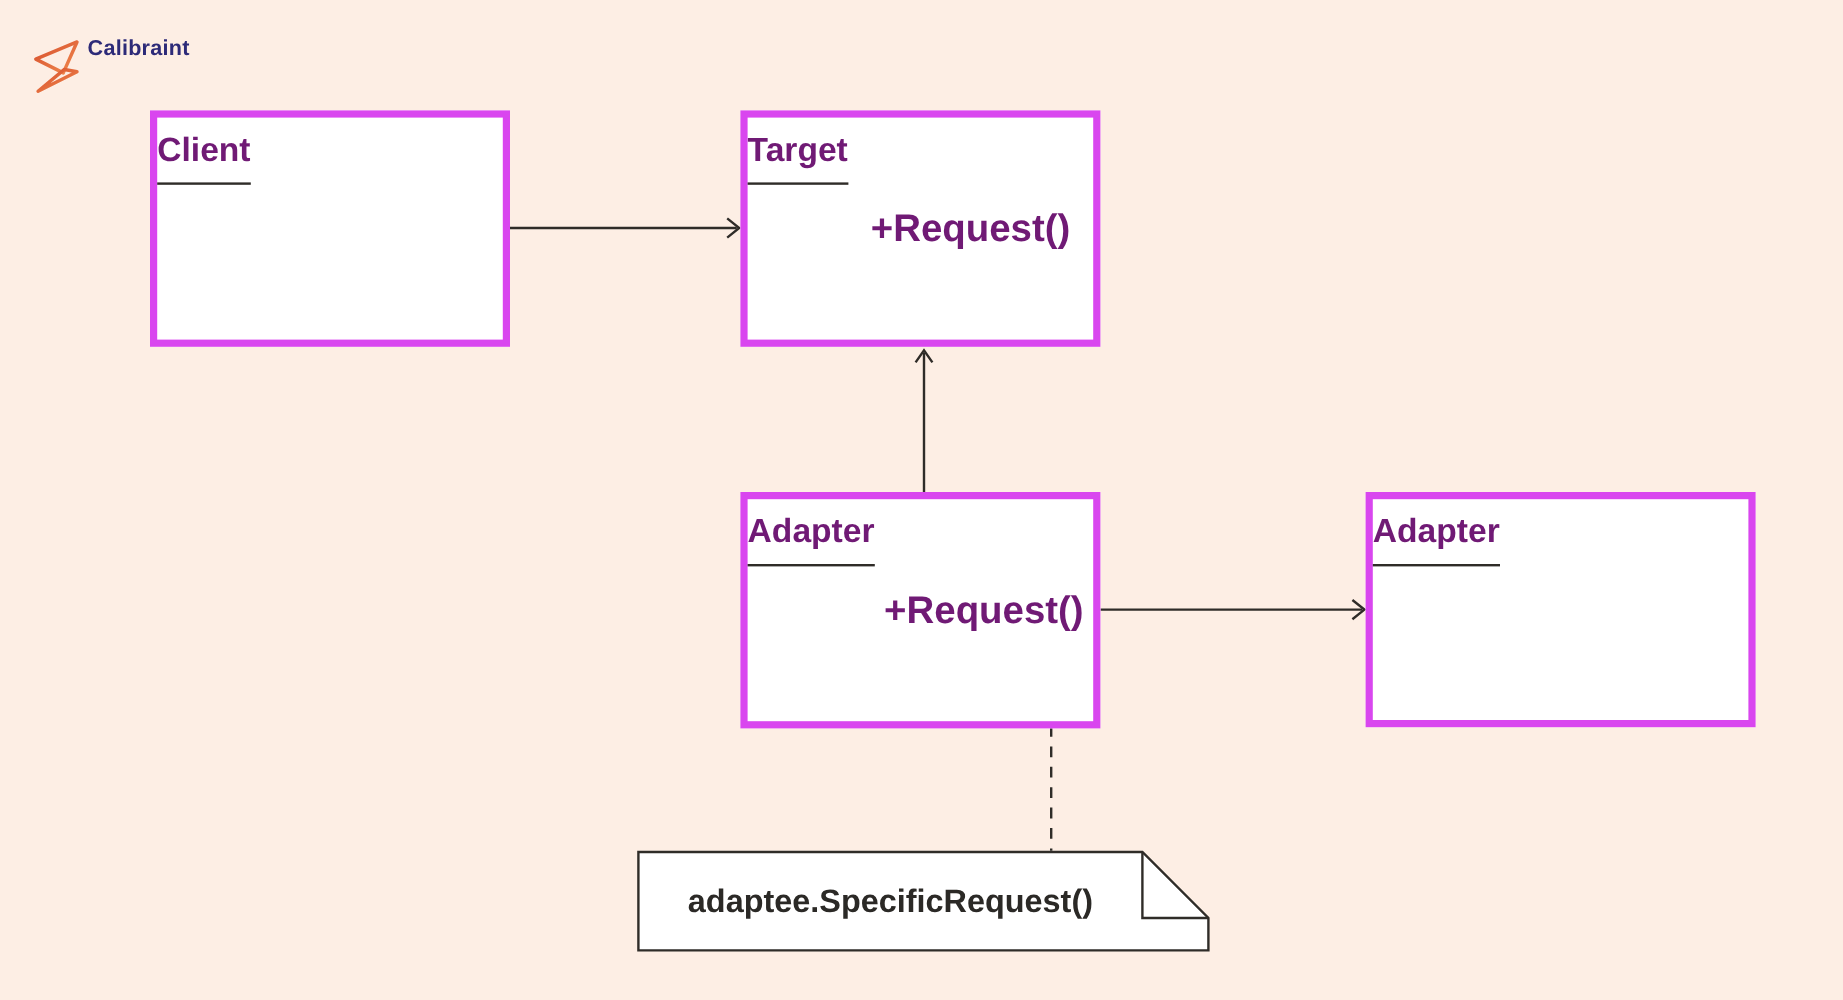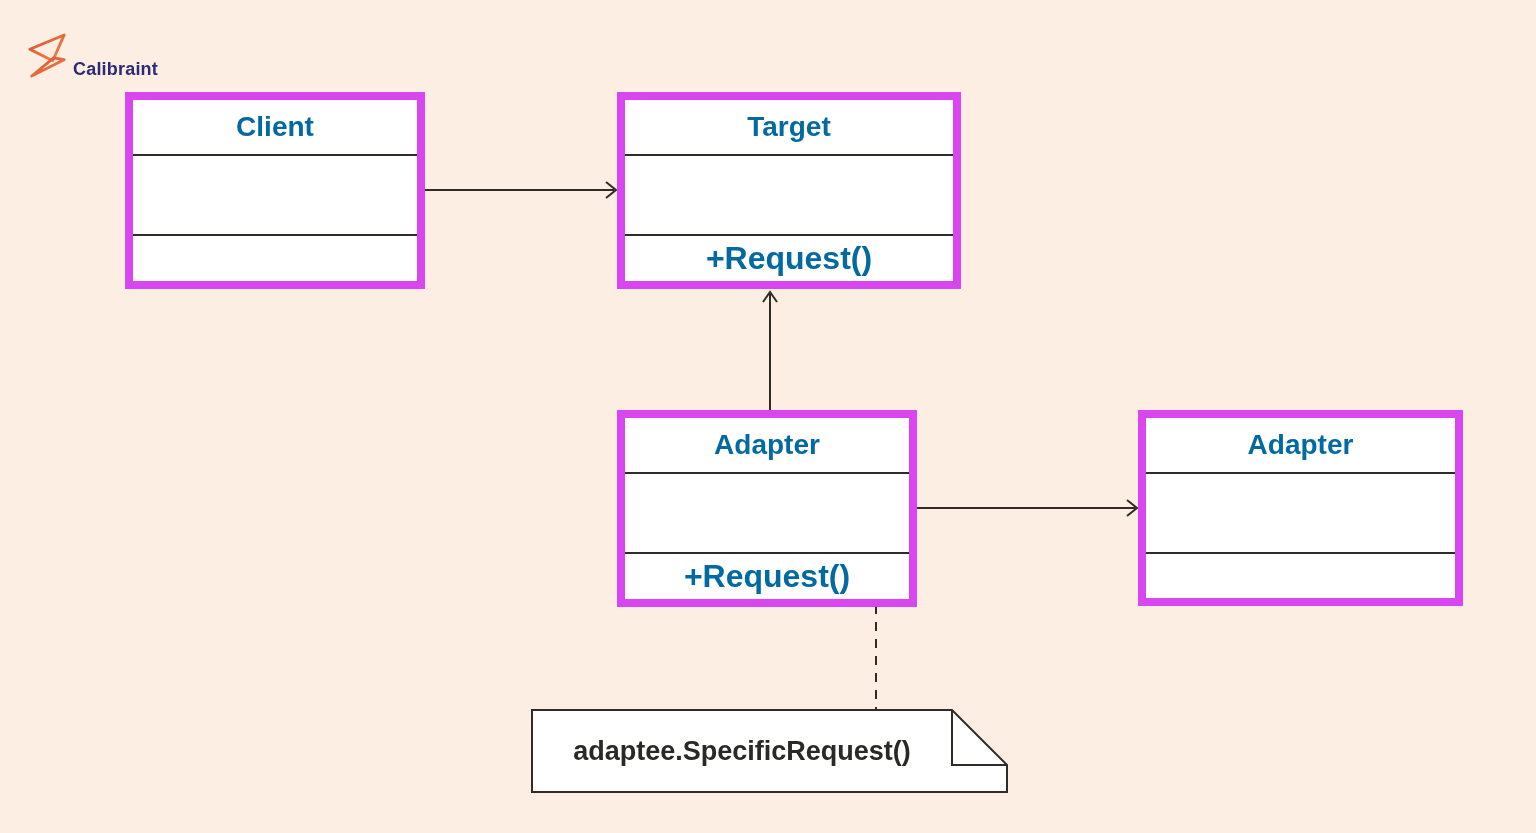--- a/index.html
+++ b/index.html
@@ -21,38 +21,38 @@
     position: absolute;
     left: 0; top: 0;
     width: 1536px; height: 833px;
     pointer-events: none;
   }
   
   .logo {
     position: absolute;
     left: 26px; top: 30px;
     display: flex;
-    align-items: flex-end;
+    align-items: flex-start;
     gap: 5px;
   }
   .logo-text {
     color: #2D2A78;
     font-size: 18px;
     font-weight: 700;
     letter-spacing: 0.2px;
   }
   
   .class-box {
     position: absolute;
     box-sizing: border-box;
     background: #FFFFFF;
-    border: 8px solid #d946ef;
+    border: 6px solid #d946ef;
     display: flex;
-    flex-direction: column;
-    color: #0369a1;
+    flex-direction: row;
+    color: #701a75;
   }
   .cmp {
     display: flex;
     align-items: center;
     justify-content: center;
     font-weight: 700;
     box-sizing: content-box;
   }
   .cmp.title {
     height: 54px;
@@ -62,21 +62,21 @@
   .cmp.attrs {
     height: 78px;
     border-bottom: 2px solid #2F2C28;
     font-size: 26px;
   }
   .cmp.methods {
     flex: 1;
     font-size: 32px;
   }
   #box-client  { left: 125px;  top: 92px;  width: 300px; height: 197px; }
-  #box-target  { left: 617px;  top: 92px;  width: 344px; height: 197px; }
+  #box-target  { left: 617px;  top: 92px;  width: 300px; height: 197px; }
   #box-adapter { left: 617px;  top: 410px; width: 300px; height: 197px; }
   #box-adaptee { left: 1138px; top: 410px; width: 325px; height: 196px; }
   
   .note-text {
     position: absolute;
     left: 532px; top: 711px;
     width: 420px; height: 80px;
     display: flex;
     align-items: center;
     justify-content: center;

